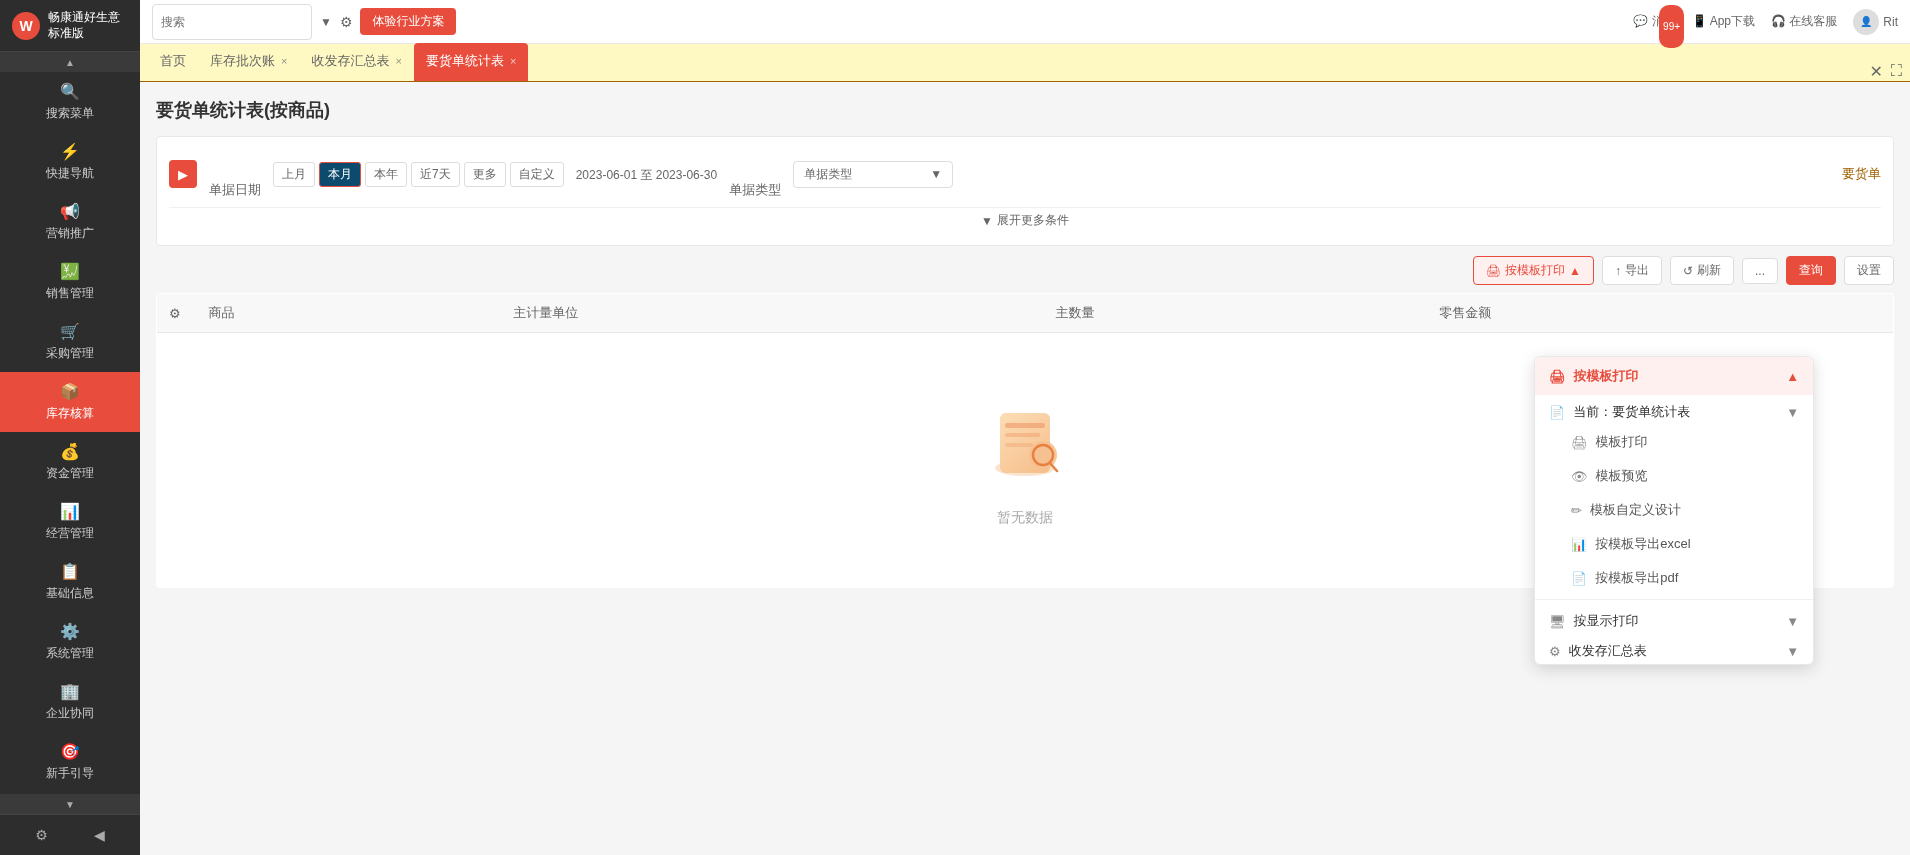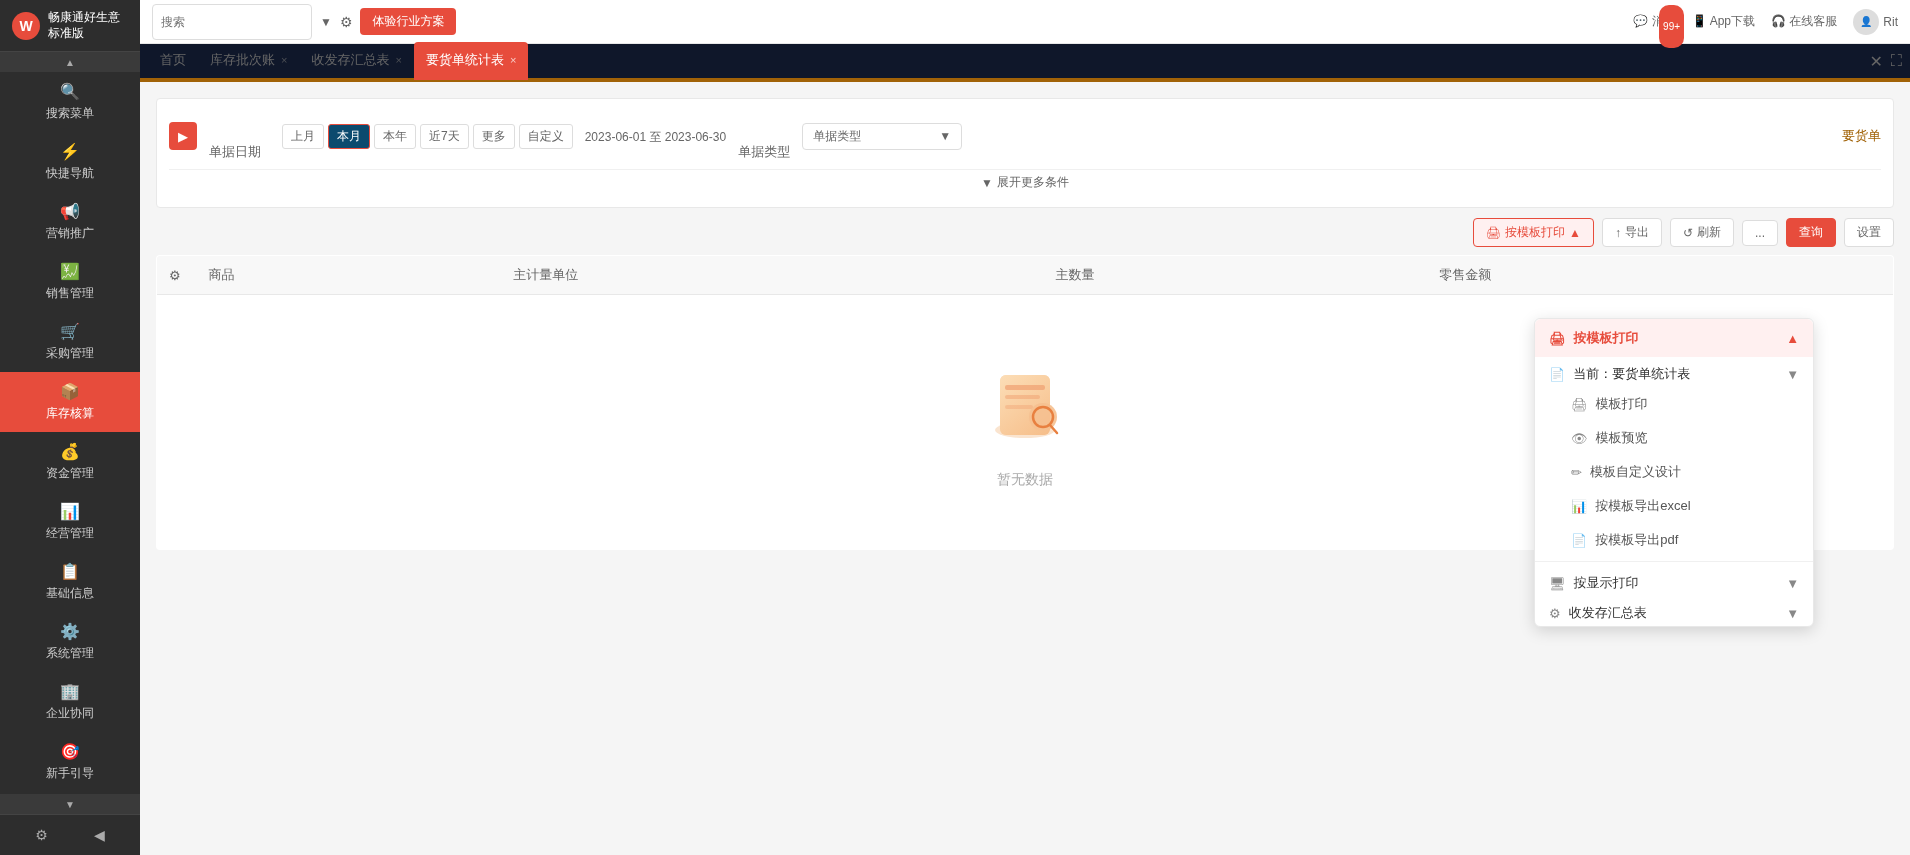--- a/index.html
+++ b/index.html
@@ -99,25 +99,25 @@
     }
     .header-user { display: flex; align-items: center; gap: 4px; cursor: pointer; }
     .user-avatar {
       width: 26px; height: 26px; border-radius: 50%;
       background: #ddd; display: flex; align-items: center; justify-content: center;
       font-size: 10px; color: #666;
     }
 
     
     .tab-bar {
-      background: #0f172a;
+      background: #fef9c3;
       height: 38px;
       display: flex;
-      align-items: center;
-      border-bottom: 4px solid #a16207;
+      align-items: flex-end;
+      border-bottom: 1px solid #a16207;
       padding: 0 8px;
       gap: 0;
     }
     .tab {
       height: 38px;
       display: flex; align-items: center;
       padding: 0 12px;
       font-size: 13px;
       cursor: pointer;
       color: #666;
@@ -144,21 +144,21 @@
     
     .filter-bar {
       background: white;
       border-radius: 4px;
       padding: 12px;
       margin-bottom: 10px;
       border: 1px solid #e8e8e8;
     }
     .filter-row { display: flex; align-items: center; gap: 12px; flex-wrap: wrap; }
     .filter-label { color: #666; font-size: 13px; white-space: nowrap; margin-top: 32px; }
-    .date-btns { display: flex; align-items: flex-end; gap: 4px; margin-left: 9px; }
+    .date-btns { display: flex; align-items: flex-end; gap: 4px; }
     .date-btn {
       padding: 3px 8px; border: 1px solid #ddd; border-radius: 3px;
       font-size: 12px; cursor: pointer; background: white; color: #666;
     }
     .date-btn.active { background: #0c4a6e; color: white; border-color: #e74c3c; }
     .date-range { font-size: 12px; color: #666; margin-top: 3px; }
 
     .filter-type-select {
       display: flex; align-items: center; gap: 8px;
       border: 1px solid #ddd; border-radius: 4px;
@@ -380,20 +380,21 @@
       <span class="tab-close">×</span>
     </div>
     <div class="tab-bar-right">
       <span class="tab-bar-icon">✕</span>
       <span class="tab-bar-icon">⛶</span>
     </div>
   </div>
 
   <div class="page-content">
 
+    <h2 class="page-title">要货单统计表(按商品)</h2>
 
     <div class="filter-bar">
       <div class="filter-row">
 
         <div style="display:flex;align-items:center;justify-content:center;width:28px;height:28px;background:#e74c3c;border-radius:4px;cursor:pointer;color:white;">▶</div>
 
         <span class="filter-label">单据日期</span>
         <div class="date-btns">
           <button class="date-btn">上月</button>
           <button class="date-btn active">本月</button>

